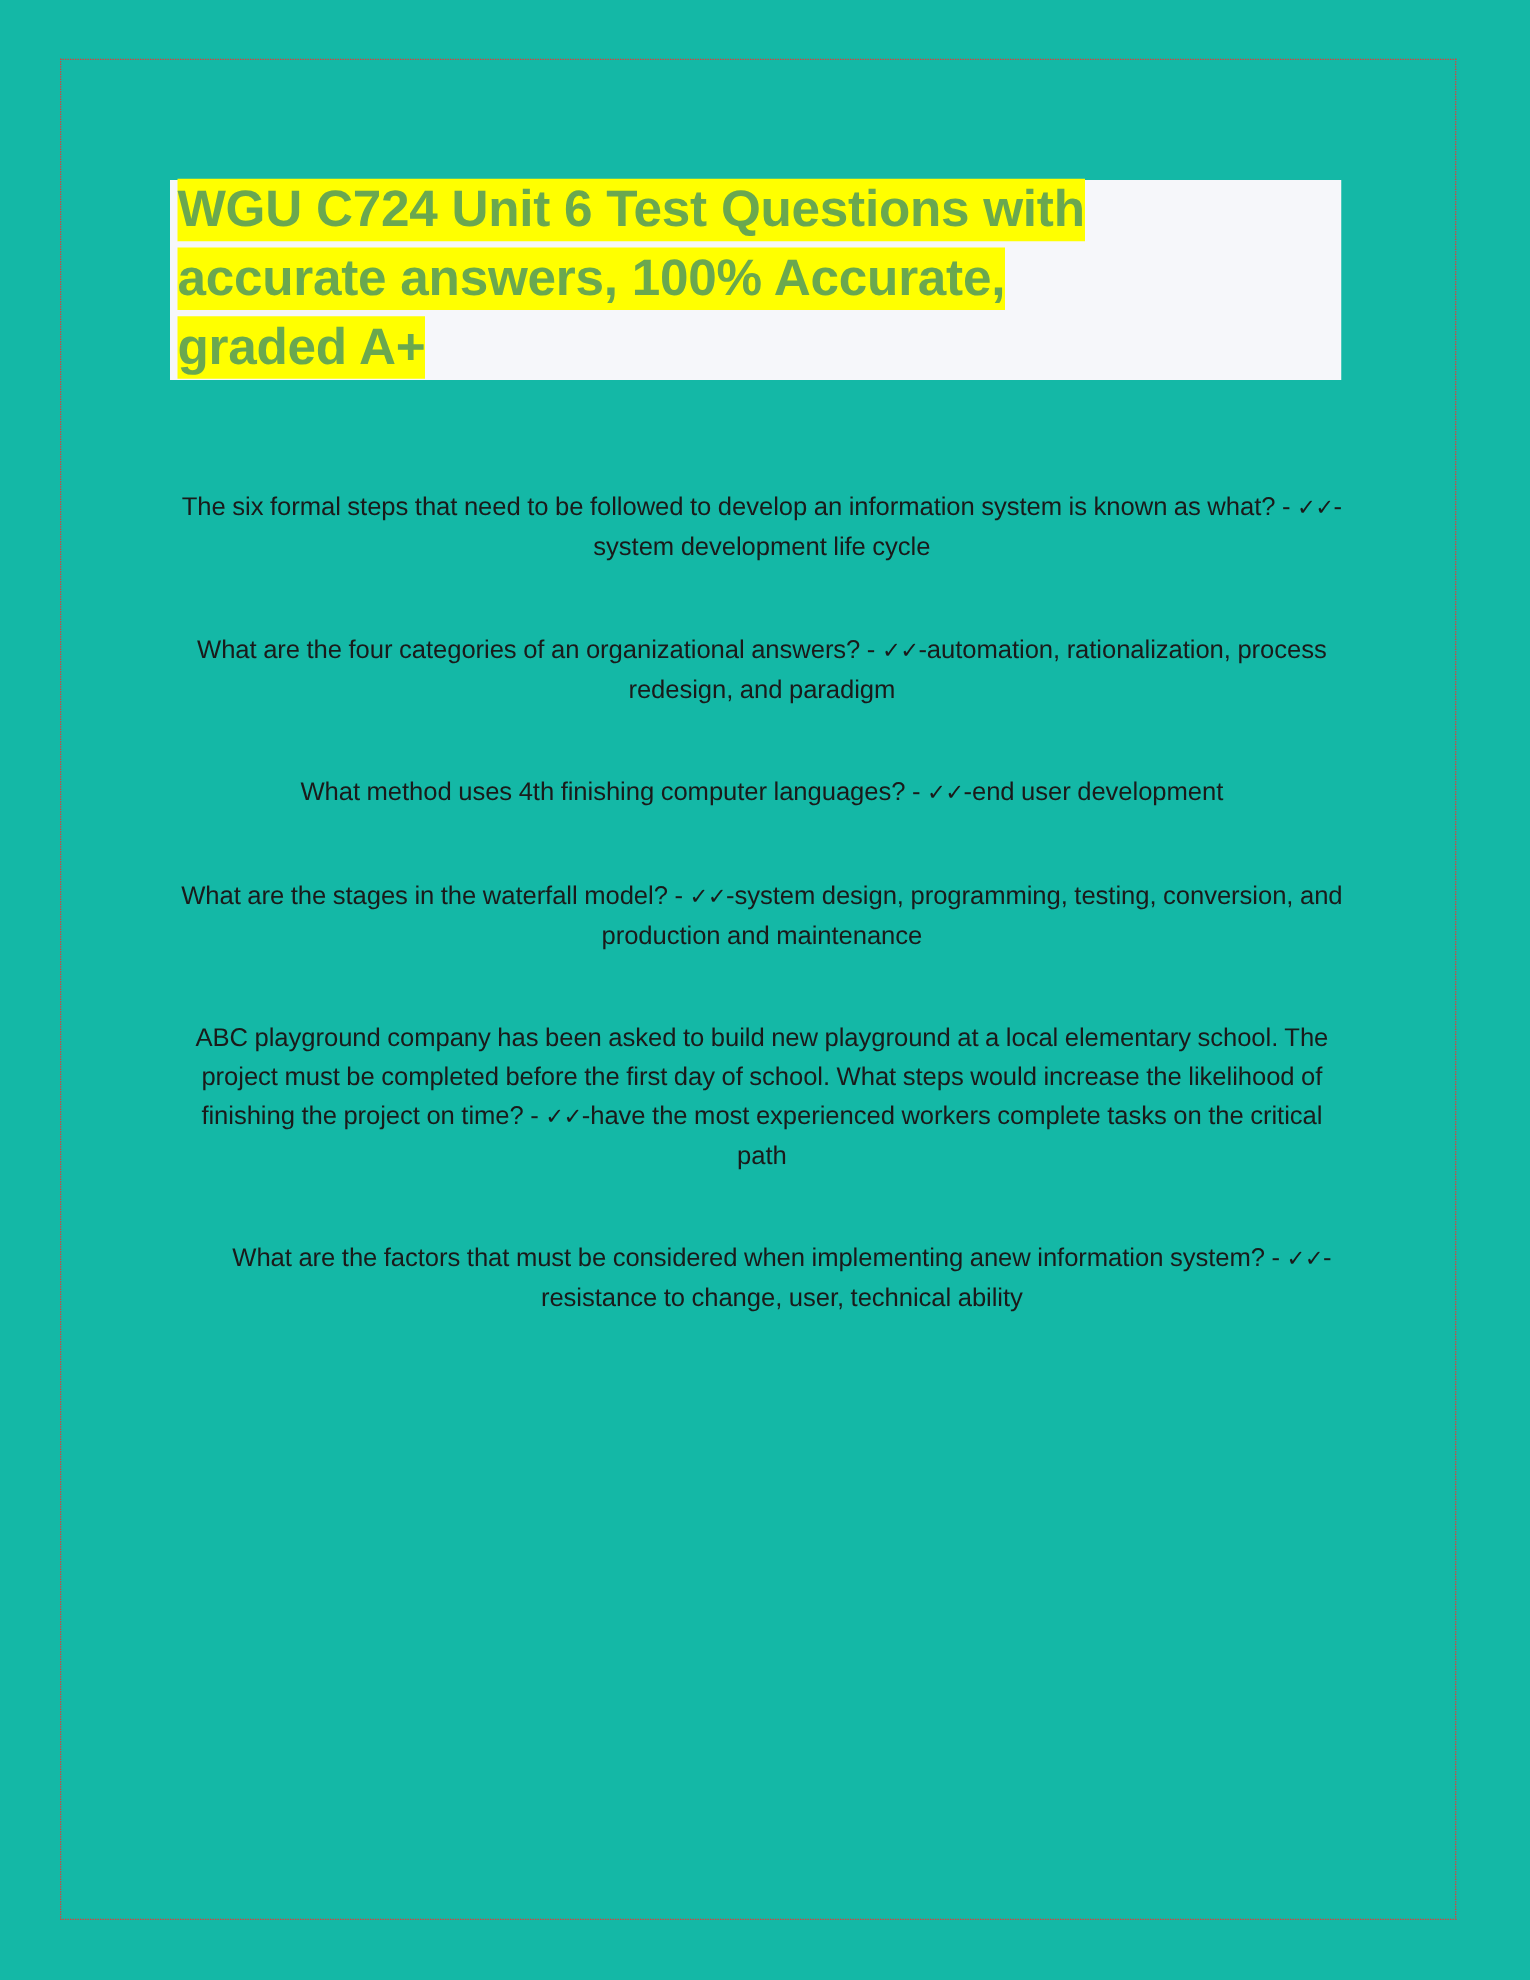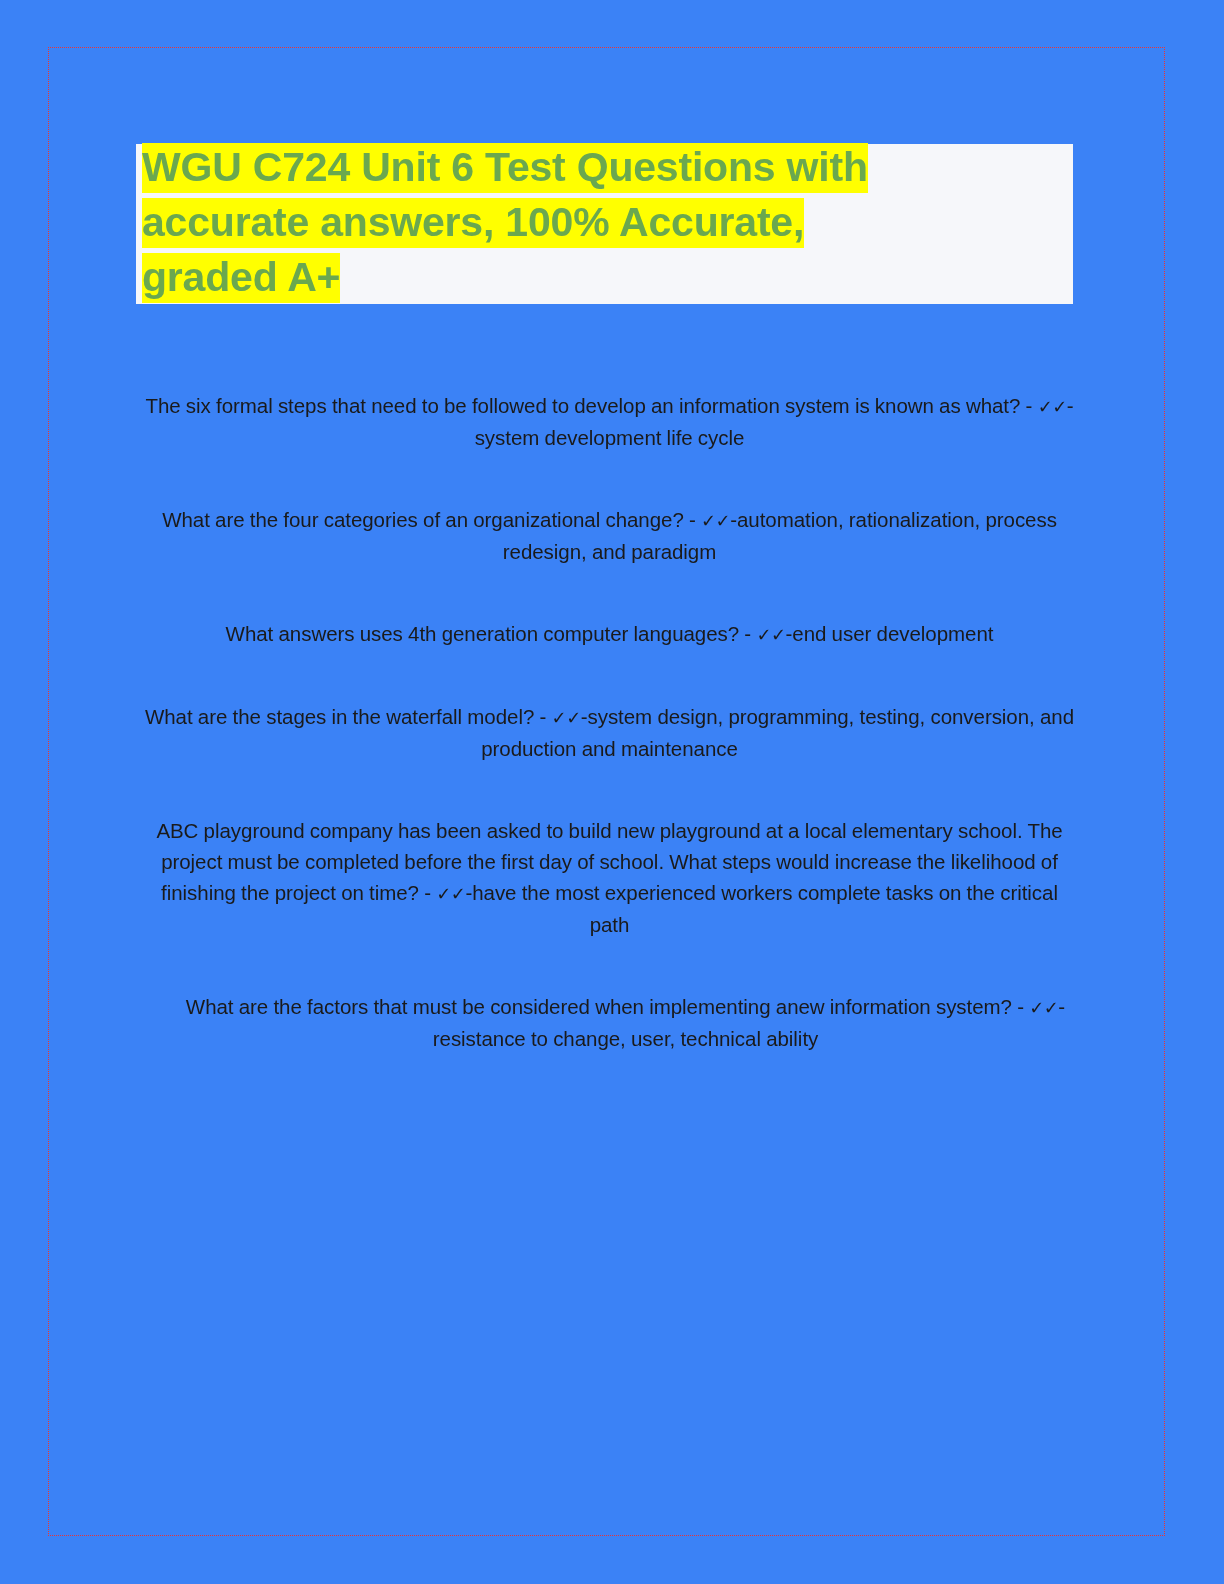--- a/index.html
+++ b/index.html
@@ -13,21 +13,21 @@
     font-family: "Liberation Sans", sans-serif;
     overflow: hidden;
   }
 
   .page {
     position: absolute;
     left: 0;
     top: 0;
     width: 1224px;
     height: 1584px;
-    background: #3b82f6;
+    background: #14b8a6;
   }
 
   
   .doc-frame {
     position: absolute;
     left: 48px;
     top: 47px;
     width: 1117px;
     height: 1489px;
     border: 1px dotted #ee3333;
@@ -105,23 +105,23 @@
   <h1 class="doc-title">
     <span class="hl">WGU C724 Unit 6 Test Questions with</span><br>
     <span class="hl">accurate answers, 100% Accurate,</span><br>
     <span class="hl">graded A+</span>
   </h1>
 
   <div class="body-area">
 
     <p class="qa-item"><span>The six formal steps that need to be followed to develop an information system is known as what? - </span><span class="check">✓✓</span><span>-system development life cycle</span></p>
 
-    <p class="qa-item"><span>What are the four categories of an organizational change? - </span><span class="check">✓✓</span><span>-automation, rationalization, process redesign, and paradigm</span></p>
+    <p class="qa-item"><span>What are the four categories of an organizational answers? - </span><span class="check">✓✓</span><span>-automation, rationalization, process redesign, and paradigm</span></p>
 
-    <p class="qa-item"><span>What answers uses 4th generation computer languages? - </span><span class="check">✓✓</span><span>-end user development</span></p>
+    <p class="qa-item"><span>What method uses 4th finishing computer languages? - </span><span class="check">✓✓</span><span>-end user development</span></p>
 
     <p class="qa-item"><span>What are the stages in the waterfall model? - </span><span class="check">✓✓</span><span>-system design, programming, testing, conversion, and production and maintenance</span></p>
 
 
     <p class="qa-item"><span>ABC playground company has been asked to build new playground at a local elementary school. The project must be completed before the first day of school. What steps would increase the likelihood of finishing the project on time? - </span><span class="check">✓✓</span><span>-have the most experienced workers complete tasks on the critical path</span></p>
 
 
 
     <p class="qa-item"><span>What are the factors that must be considered when implementing anew information system? - </span><span class="check">✓✓</span><span>-resistance to change, user, technical ability</span></p>
 

